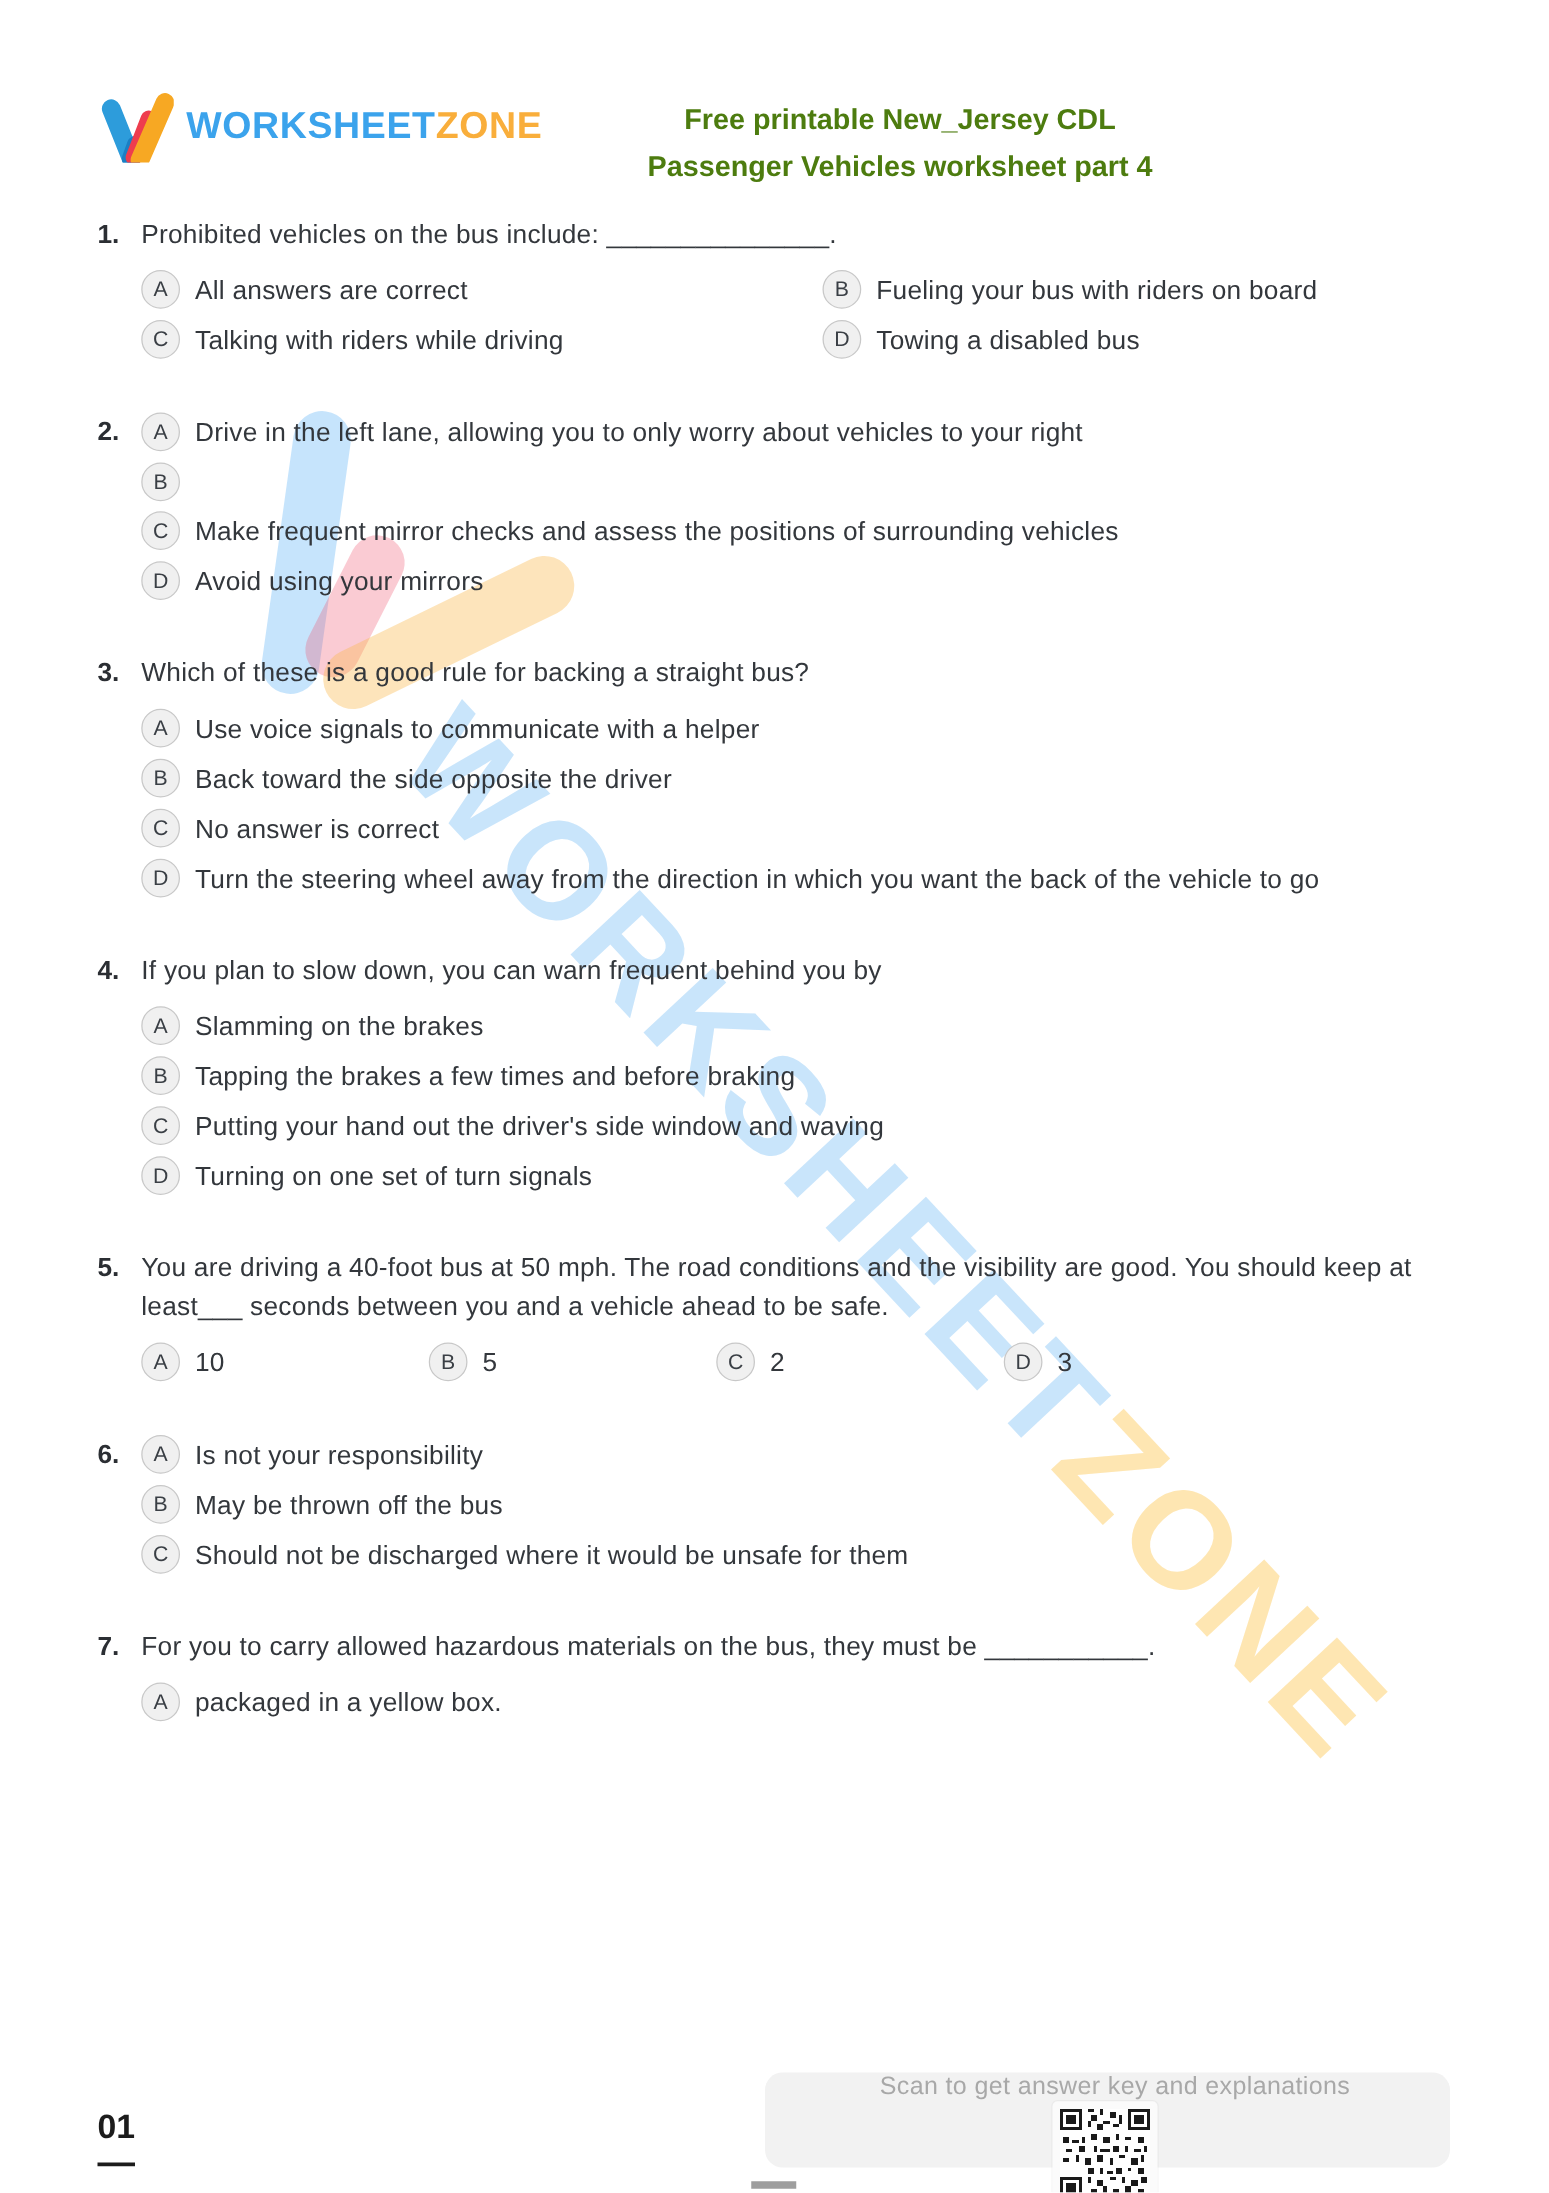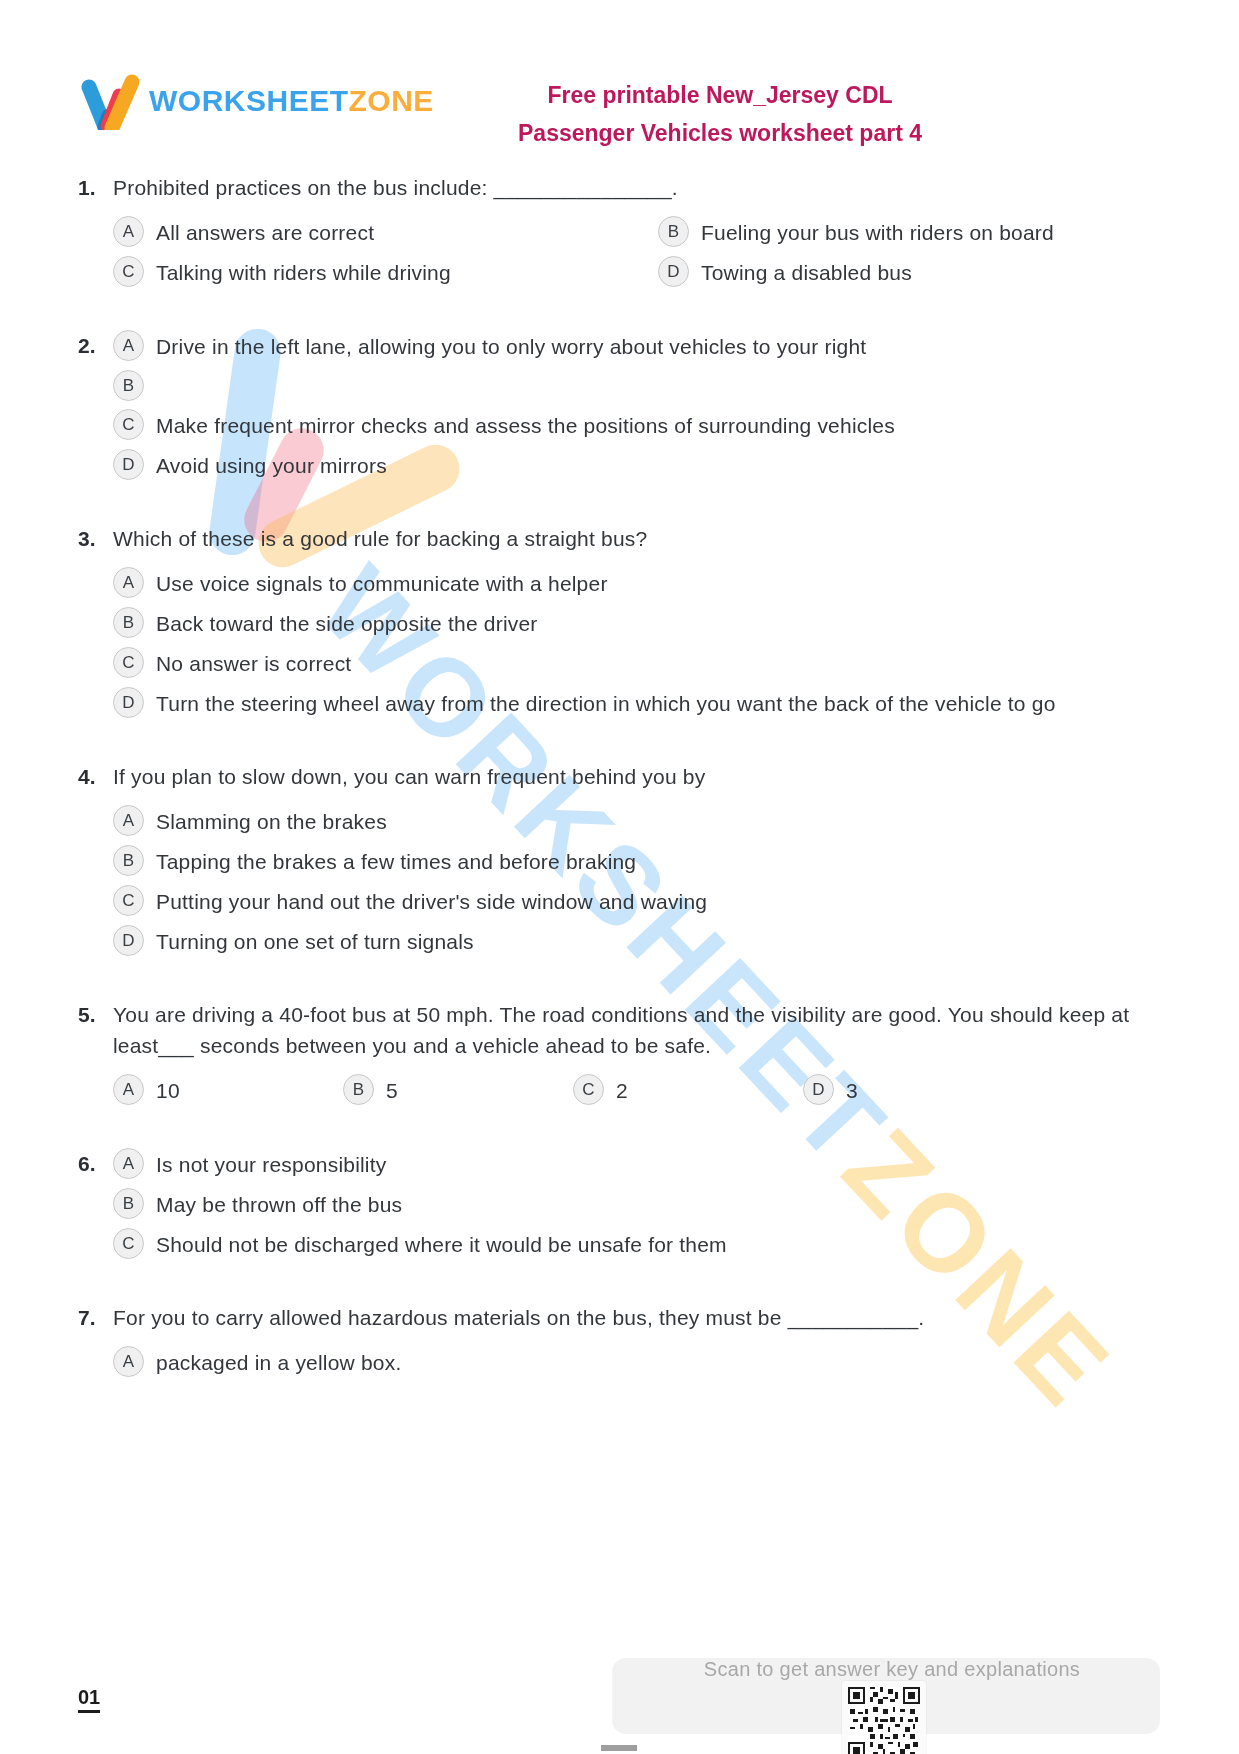--- a/index.html
+++ b/index.html
@@ -35,21 +35,21 @@
   
   .header { position: absolute; left: 0; top: 0; width: 100%; z-index: 1; }
   .logo { position: absolute; left: 75px; top: 72px; display: flex; align-items: center; }
   .logo svg { display: block; }
   .logo-word { font-size: 30px; font-weight: 700; letter-spacing: 0.5px; margin-left: 10px; }
   .logo-word .brand-blue { color: #3BA3EC; }
   .logo-word .brand-orange { color: #F9AE3B; }
   .doc-title {
     position: absolute; left: 440px; top: 76px; width: 560px;
     text-align: center;
-    font-size: 23px; font-weight: 700; color: #be185d; line-height: 38px;
+    font-size: 23px; font-weight: 700; color: #4d7c0f; line-height: 38px;
   }
 
   
   .content { position: absolute; left: 78px; top: 172px; width: 1105px; z-index: 1; }
   .question { display: flex; margin-bottom: 42px; }
   .q-num { width: 35px; flex: 0 0 35px; font-size: 21px; font-weight: 700; color: #2B2E33; line-height: 31px; }
   .q-body { flex: 1; }
   .q-text { font-size: 21px; color: #33373C; line-height: 31px; letter-spacing: 0.2px; margin-bottom: 13px; }
   .options { display: grid; grid-template-columns: 1fr; row-gap: 8px; }
   .options.cols-2 { grid-template-columns: 545px 1fr; }
@@ -60,22 +60,22 @@
     background: #f0f0f0; border: 1px solid #c8c8c8;
     display: flex; align-items: center; justify-content: center;
     font-size: 17px; color: #3A3F45;
   }
   .opt-text { font-size: 21px; color: #33373C; line-height: 31px; letter-spacing: 0.2px; margin-left: 12px; padding-top: 1px; max-width: 940px; }
 
   
   .footer { position: absolute; left: 0; top: 0; width: 100%; z-index: 1; }
   .page-number {
     position: absolute; left: 78px; top: 1686px;
-    font-size: 20px; font-weight: 700; color: #1c1c1c;
-    border-bottom: 3px solid #1c1c1c; padding-bottom: 1px;
+    font-size: 27px; font-weight: 700; color: #1c1c1c;
+    border-bottom: 3px solid #1c1c1c; padding-bottom: 13px;
   }
   .scan-box {
     position: absolute; left: 612px; top: 1658px; width: 548px; height: 76px;
     background: #f2f2f2; border-radius: 14px;
     display: flex; align-items: center; flex-direction: column;
   }
   .scan-label { flex: 1; text-align: center; font-size: 20px; color: #a8a8a8; letter-spacing: 0.3px; padding-left: 12px; }
   .qr-wrap {
     flex: 0 0 84px; width: 84px; height: 84px; background: #fbfbfb;
     border-radius: 4px; margin-right: 4px; padding: 6px;
@@ -110,21 +110,21 @@
       <div>Free printable New_Jersey CDL</div>
       <div>Passenger Vehicles worksheet part 4</div>
     </div>
   </div>
 
   <div class="content">
 
     <div class="question">
       <div class="q-num">1.</div>
       <div class="q-body">
-        <div class="q-text">Prohibited practices on the bus include: _______________.</div>
+        <div class="q-text">Prohibited vehicles on the bus include: _______________.</div>
         <div class="options cols-2">
           <div class="option">
             <span class="opt-circle">A</span>
             <span class="opt-text">All answers are correct</span>
           </div>
           <div class="option">
             <span class="opt-circle">B</span>
             <span class="opt-text">Fueling your bus with riders on board</span>
           </div>
           <div class="option">

